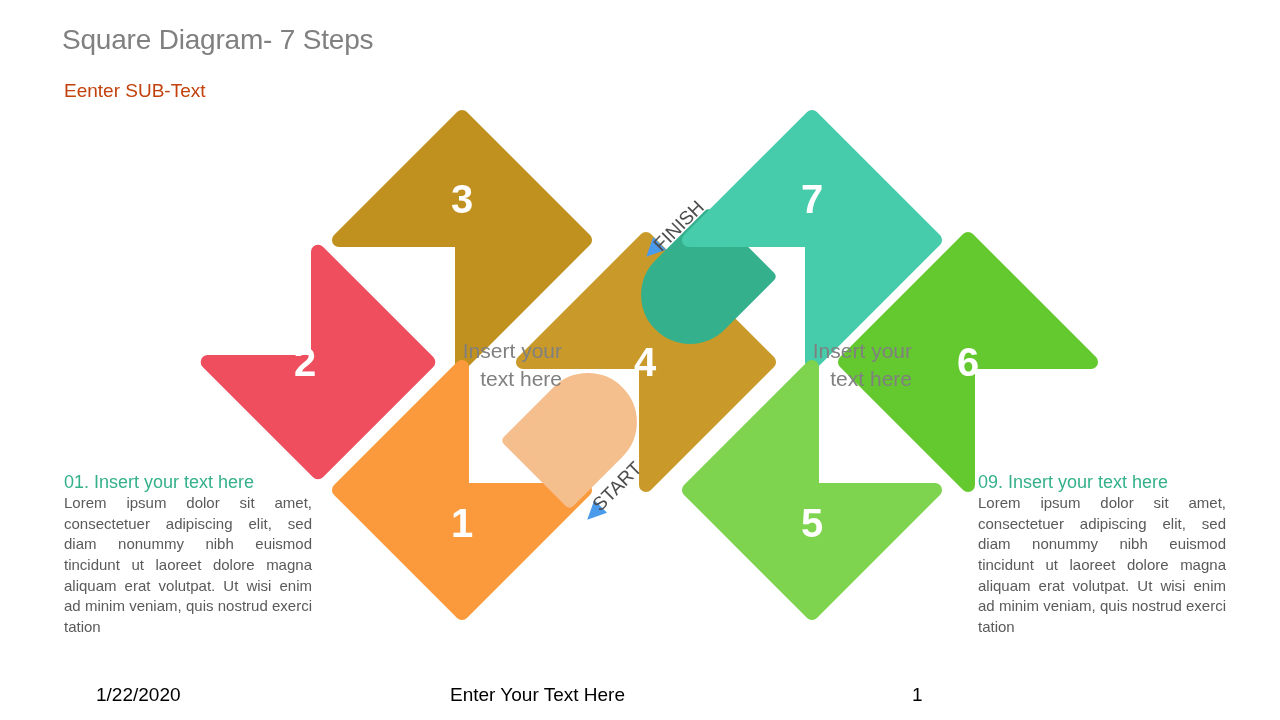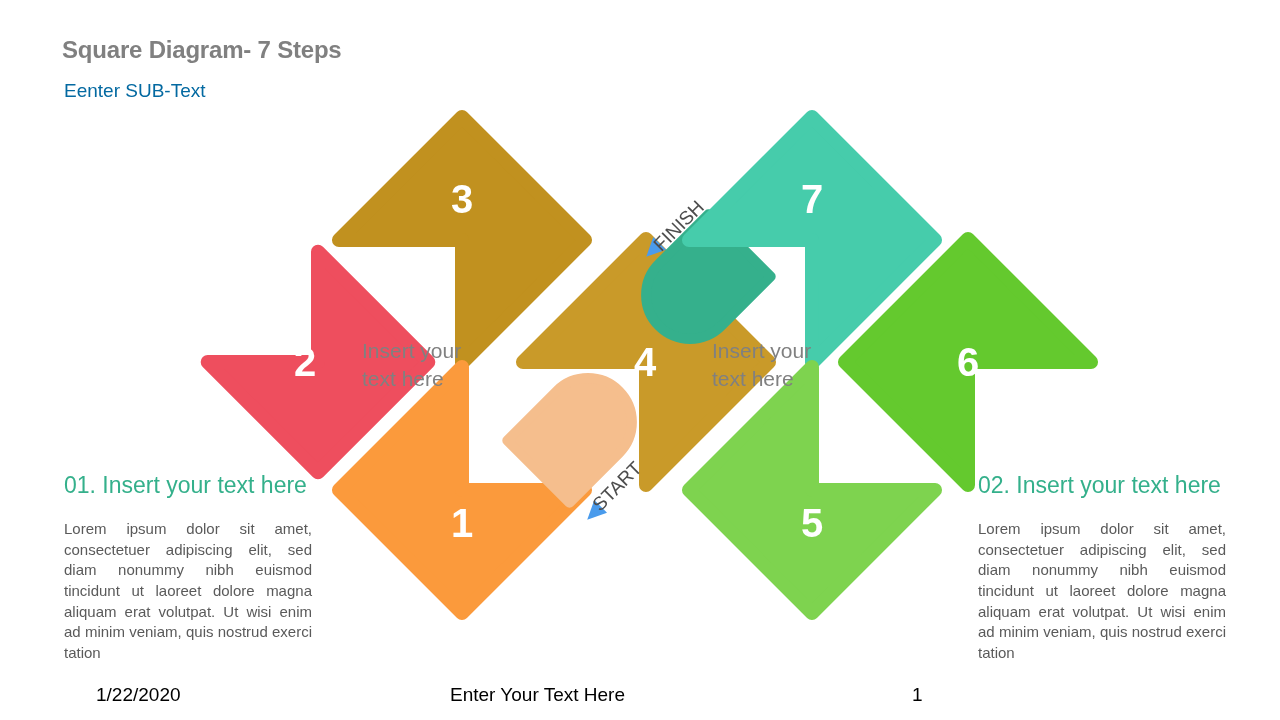--- a/index.html
+++ b/index.html
@@ -12,33 +12,33 @@
     height: 720px;
     position: relative;
     overflow: hidden;
     font-family: "Liberation Sans", sans-serif;
   }
 
   
   #slide-title {
     position: absolute;
     left: 62px;
-    top: 36px;
-    font-size: 24px;
-    font-weight: bold;
+    top: 24px;
+    font-size: 28px;
+    font-weight: normal;
     color: #808080;
     letter-spacing: -0.2px;
     white-space: nowrap;
   }
   #slide-subtitle {
     position: absolute;
     left: 64px;
     top: 80px;
     font-size: 19px;
-    color: #0369a1;
+    color: #c2410c;
     white-space: nowrap;
   }
 
   
   #diagram {
     position: absolute;
     left: 0;
     top: 0;
     width: 1280px;
     height: 720px;
@@ -58,21 +58,21 @@
     transform: translate(-50%, -50%);
     text-align: center;
     line-height: 1;
     pointer-events: none;
   }
 
   
   .center-label {
     position: absolute;
     transform: translate(-50%, -50%);
-    text-align: left;
+    text-align: right;
     color: #808080;
     font-size: 21px;
     line-height: 1.35;
     width: 200px;
   }
 
   
   .marker-text {
     position: absolute;
     font-size: 19px;
@@ -92,23 +92,23 @@
   }
 
   
   .side-block {
     position: absolute;
     width: 248px;
   }
   #side-block-left { left: 64px; top: 472px; }
   #side-block-right { left: 978px; top: 472px; }
   .side-heading {
-    font-size: 23px;
+    font-size: 18px;
     color: #34b08b;
-    margin-bottom: 20px;
+    margin-bottom: 0;
     white-space: nowrap;
   }
   .side-body {
     font-size: 15px;
     color: #5a5a5a;
     line-height: 1.38;
     text-align: justify;
   }
 
   
@@ -204,19 +204,19 @@
   <div class="marker-text" id="marker-start-text">START</div>
   <div class="marker-text" id="marker-finish-text">FINISH</div>
 </div>
 
 <div class="side-block" id="side-block-left">
   <div class="side-heading">01. Insert your text here</div>
   <div class="side-body">Lorem ipsum dolor sit amet, consectetuer adipiscing elit, sed diam nonummy nibh euismod tincidunt ut laoreet dolore magna aliquam erat volutpat. Ut wisi enim ad minim veniam, quis nostrud exerci tation</div>
 </div>
 
 <div class="side-block" id="side-block-right">
-  <div class="side-heading">02. Insert your text here</div>
+  <div class="side-heading">09. Insert your text here</div>
   <div class="side-body">Lorem ipsum dolor sit amet, consectetuer adipiscing elit, sed diam nonummy nibh euismod tincidunt ut laoreet dolore magna aliquam erat volutpat. Ut wisi enim ad minim veniam, quis nostrud exerci tation</div>
 </div>
 
 <div class="footer-item" id="footer-date">1/22/2020</div>
 <div class="footer-item" id="footer-center">Enter Your Text Here</div>
 <div class="footer-item" id="footer-page">1</div>
 
 </body></html>

